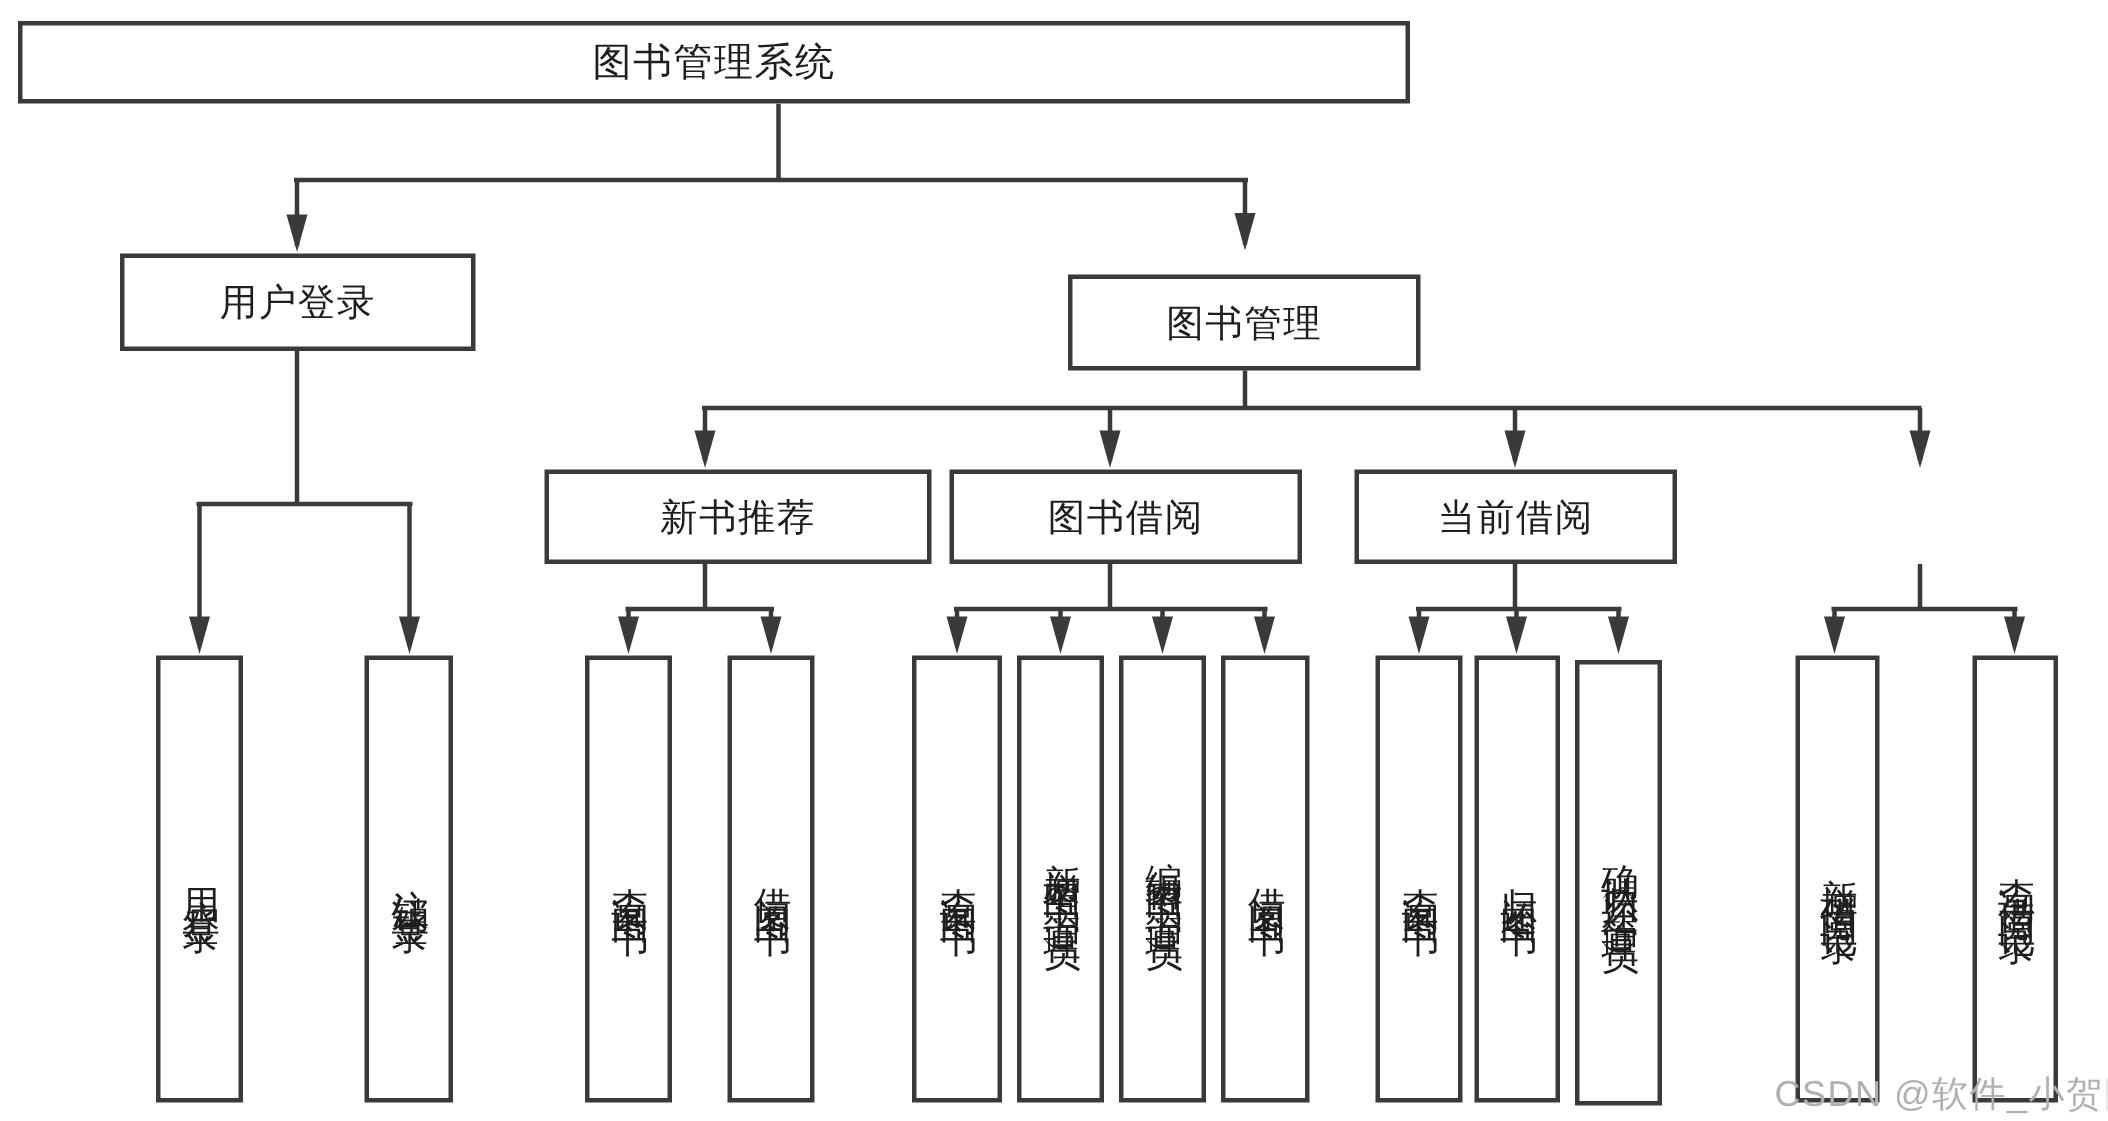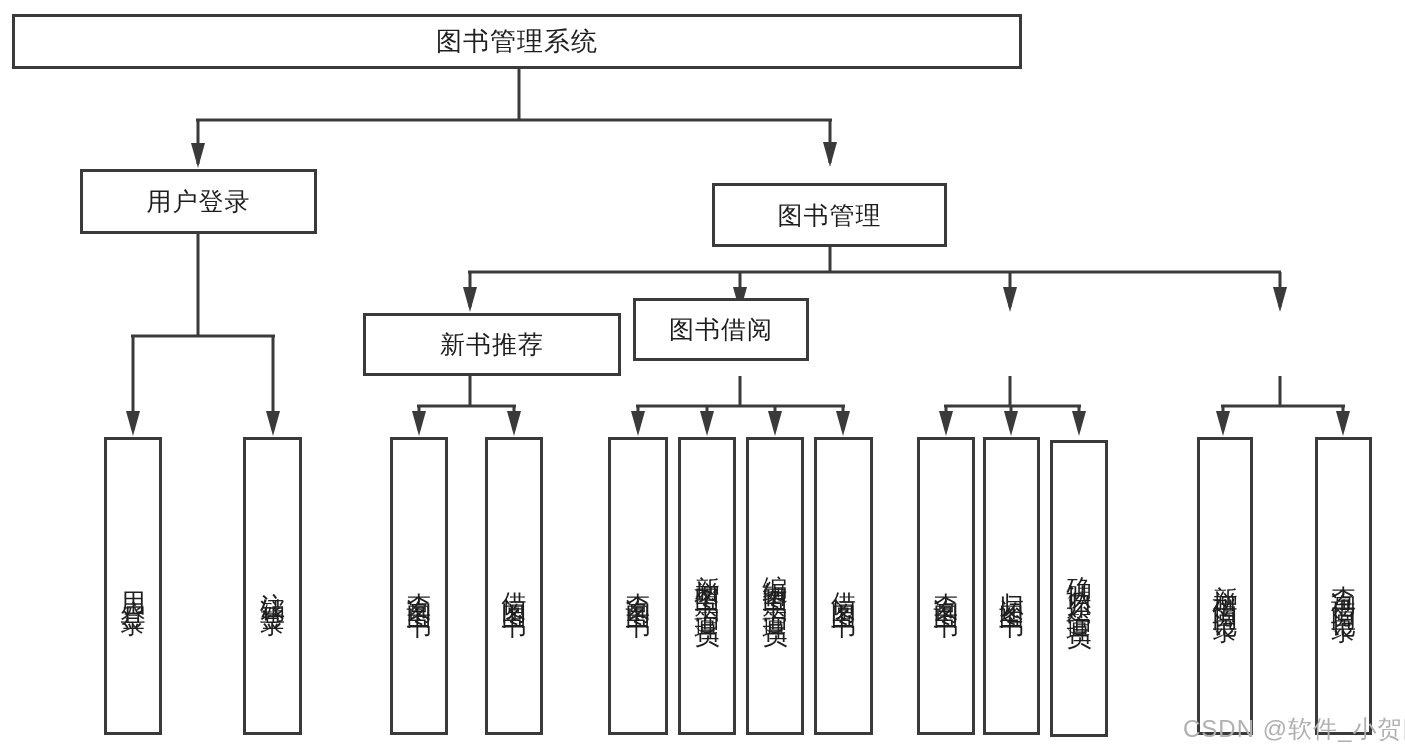--- a/index.html
+++ b/index.html
@@ -106,27 +106,28 @@
     <path d="M1010 376 V406 M944 406 H1081 M946 406 V430 M1011 406 V430 M1079 406 V430"></path>
     <polygon points="939,411 953,411 946,436"></polygon>
     <polygon points="1004,411 1018,411 1011,436"></polygon>
     <polygon points="1072,411 1086,411 1079,436"></polygon>
 
     <path d="M1280 376 V406 M1221 406 H1345 M1223 406 V430 M1343 406 V430"></path>
     <polygon points="1216,411 1230,411 1223,436"></polygon>
     <polygon points="1336,411 1350,411 1343,436"></polygon>
   </svg>
 
-  <div class="hbox root" style="left:12px; top:14px; width:1010px; height:55px;">图书管理系统</div>
+  <div class="hbox root" style="left:12px; top:14px; width:928px; height:55px;">图书管理系统</div>
 
   <div class="hbox" style="left:80px; top:169px; width:237px; height:65px;">用户登录</div>
   <div class="hbox" style="left:712px; top:168px; width:235px; height:64px;margin-top:15px;">图书管理</div>
 
   <div class="hbox" style="left:363px; top:313px; width:258px; height:63px;">新书推荐</div>
-  <div class="hbox" style="left:633px; top:298px; width:176px; height:63px;">图书借阅</div>
+  <div class="hbox" style="left:633px; top:313px; width:235px; height:63px;">图书借阅</div>
+  <div class="hbox" style="left:903px; top:313px; width:215px; height:63px;">当前借阅</div>
 
   <div class="vbox" style="left:104px; width:58px;">用户登录</div>
   <div class="vbox" style="left:243px; width:59px;">注销登录</div>
 
   <div class="vbox" style="left:390px; width:58px;">查询图书</div>
   <div class="vbox" style="left:485px; width:58px;">借阅图书</div>
 
   <div class="vbox" style="left:608px; width:60px;">查询图书</div>
   <div class="vbox" style="left:678px; width:58px;">新增图书（管理员）</div>
   <div class="vbox" style="left:746px; width:58px;">编辑图书（管理员）</div>

